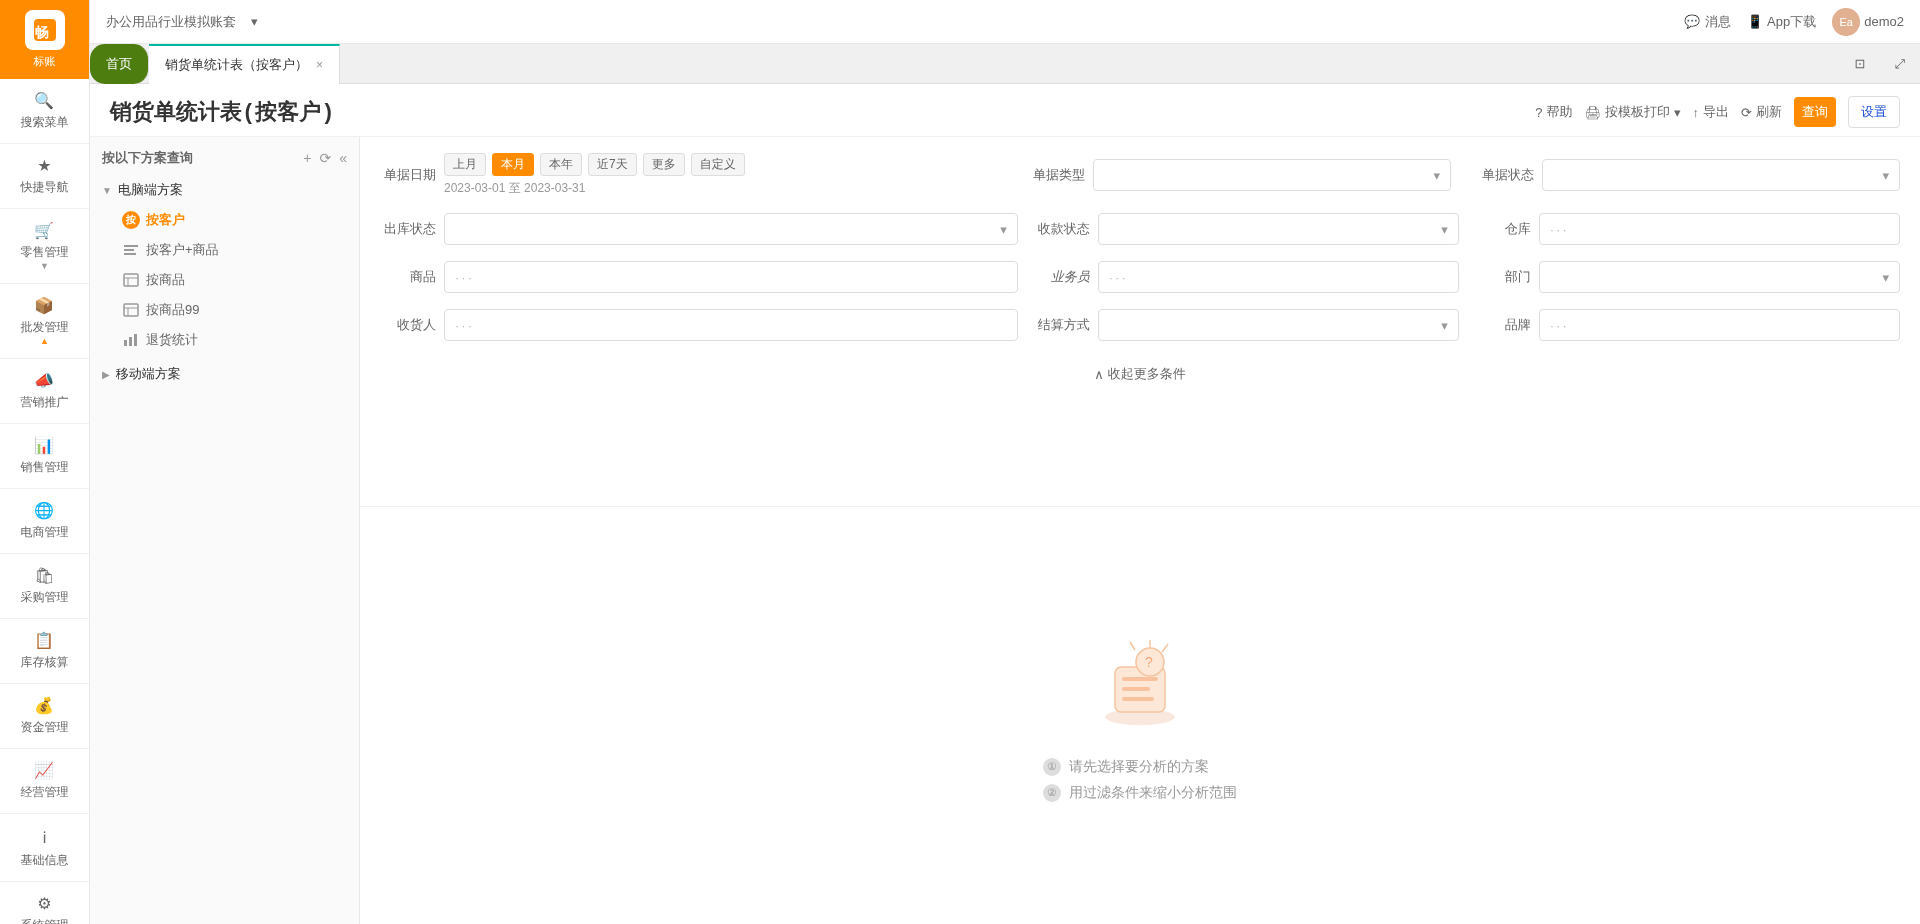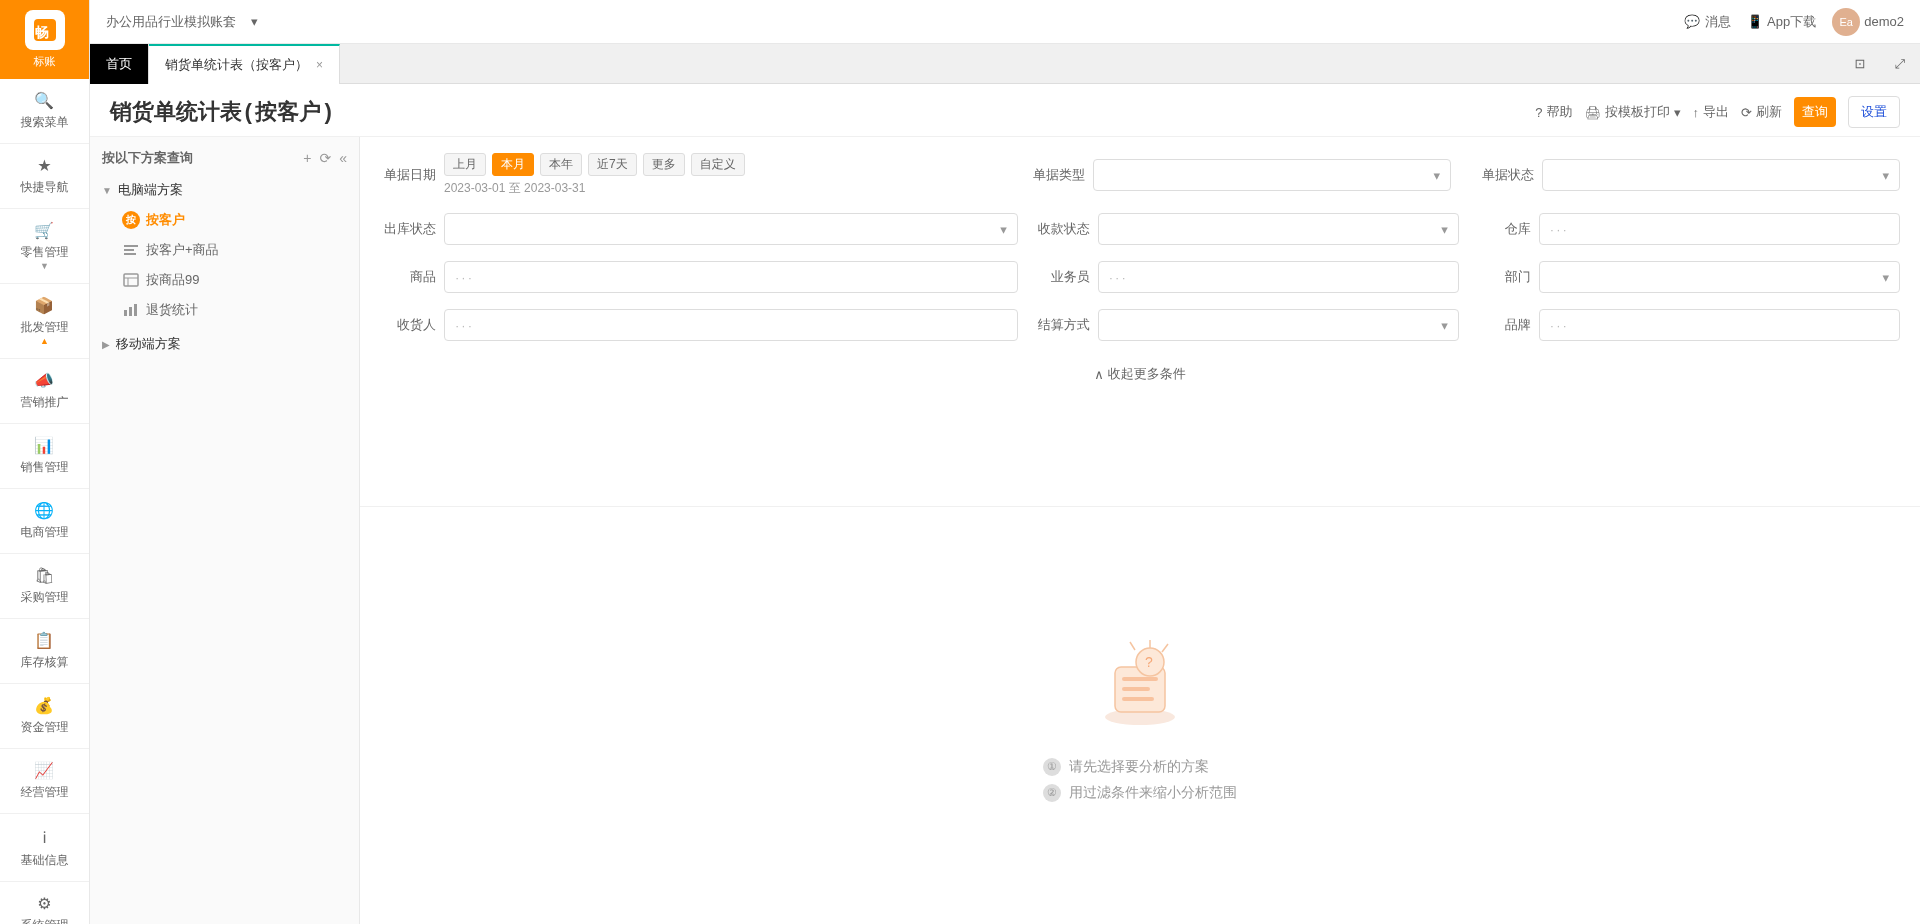--- a/index.html
+++ b/index.html
@@ -23,21 +23,21 @@
     .top-header-dropdown { cursor: pointer; display: flex; align-items: center; gap: 15px; }
     .top-header-right { display: flex; align-items: center; gap: 16px; color: #666; font-size: 13px; }
     .top-header-right-item { display: flex; align-items: center; gap: 4px; cursor: pointer; }
     .avatar { width: 28px; height: 28px; border-radius: 50%; background: #e0b090; display: flex; align-items: center; justify-content: center; color: #fff; font-size: 11px; overflow: hidden; }
 
     
     .tab-bar { height: 40px; background: #f0f0f0; display: flex; align-items: center; padding: 0 0; border-bottom: 1px solid #ddd; }
     .tab { height: 40px; padding: 0 16px; display: flex; align-items: center; gap: 8px; cursor: pointer; font-size: 13px; color: #666; background: #e0e0e0; border-right: 1px solid #ddd; }
     .tab.active { background: #fff; color: #333; border-top: 2px solid #00b8a0; }
     .tab-close { color: #999; font-size: 12px; cursor: pointer; }
-    .tab-home { background: #000000; color: #fff; }
+    .tab-home { background: #4d7c0f; color: #fff; border-radius: 15px; }
     .tab-expand { margin-left: auto; width: 40px; height: 40px; display: flex; align-items: center; justify-content: center; cursor: pointer; color: #666; }
 
     
     .page-content { flex: 1; display: flex; flex-direction: column; overflow: hidden; background: #fff; }
 
     
     .page-header { padding: 12px 20px 8px; display: flex; align-items: center; justify-content: space-between; border-bottom: 1px solid #f0f0f0; }
     .page-title { font-size: 22px; font-weight: bold; color: #333; font-family: Liberation Mono, monospace; }
     .page-actions { display: flex; align-items: center; gap: 12px; }
     .page-action-btn { display: flex; align-items: center; gap: 4px; cursor: pointer; color: #666; font-size: 13px; }
@@ -264,20 +264,30 @@
               <span>按客户+商品</span>
             </div>
             <div class="scheme-tree-item">
               <div style="width:18px;height:18px;display:flex;align-items:center;justify-content:center;">
                 <svg width="16" height="16" viewBox="0 0 16 16">
                     <rect x="1" y="2" width="14" height="12" rx="1" fill="none" stroke="#999" stroke-width="1.5"></rect>
                     <line x1="1" y1="6" x2="15" y2="6" stroke="#999" stroke-width="1"></line>
                     <line x1="5" y1="6" x2="5" y2="14" stroke="#999" stroke-width="1"></line>
                   </svg>
               </div>
+              <span>按商品</span>
+            </div>
+            <div class="scheme-tree-item">
+              <div style="width:18px;height:18px;display:flex;align-items:center;justify-content:center;">
+                <svg width="16" height="16" viewBox="0 0 16 16">
+                    <rect x="1" y="2" width="14" height="12" rx="1" fill="none" stroke="#999" stroke-width="1.5"></rect>
+                    <line x1="1" y1="6" x2="15" y2="6" stroke="#999" stroke-width="1"></line>
+                    <line x1="5" y1="6" x2="5" y2="14" stroke="#999" stroke-width="1"></line>
+                  </svg>
+              </div>
               <span>按商品99</span>
             </div>
             <div class="scheme-tree-item">
               <div style="width:18px;height:18px;display:flex;align-items:center;justify-content:center;">
                 <svg width="16" height="16" viewBox="0 0 16 16">
                     <rect x="1" y="8" width="3" height="6" fill="#999"></rect>
                     <rect x="6" y="5" width="3" height="9" fill="#999"></rect>
                     <rect x="11" y="2" width="3" height="12" fill="#999"></rect>
                   </svg>
               </div>
@@ -351,21 +361,21 @@
             </div>
           </div>
 
           <div class="filter-row">
             <div class="filter-item" style="flex:1.5;">
               <span class="filter-label">商品</span>
               <div class="filter-control">
                 <span class="dots">···</span>
               </div>
             </div>
-            <div class="filter-item" style="flex:1;">
+            <div class="filter-item" style="flex:1;font-style:italic;">
               <span class="filter-label">业务员</span>
               <div class="filter-control">
                 <span class="dots">···</span>
               </div>
             </div>
             <div class="filter-item" style="flex:1;">
               <span class="filter-label">部门</span>
               <div class="filter-control">
                 <span class="placeholder"></span>
                 <span class="arrow">▾</span>

